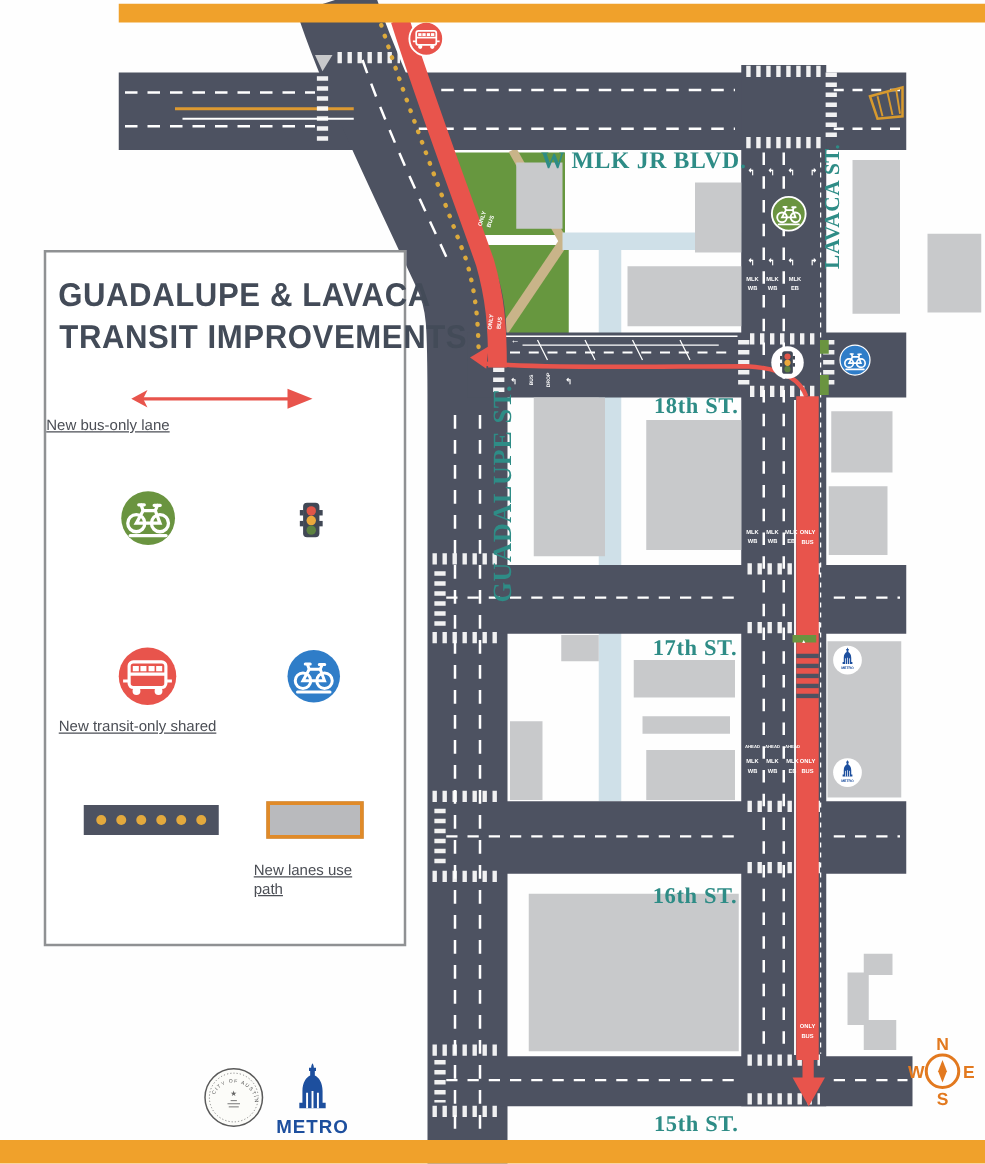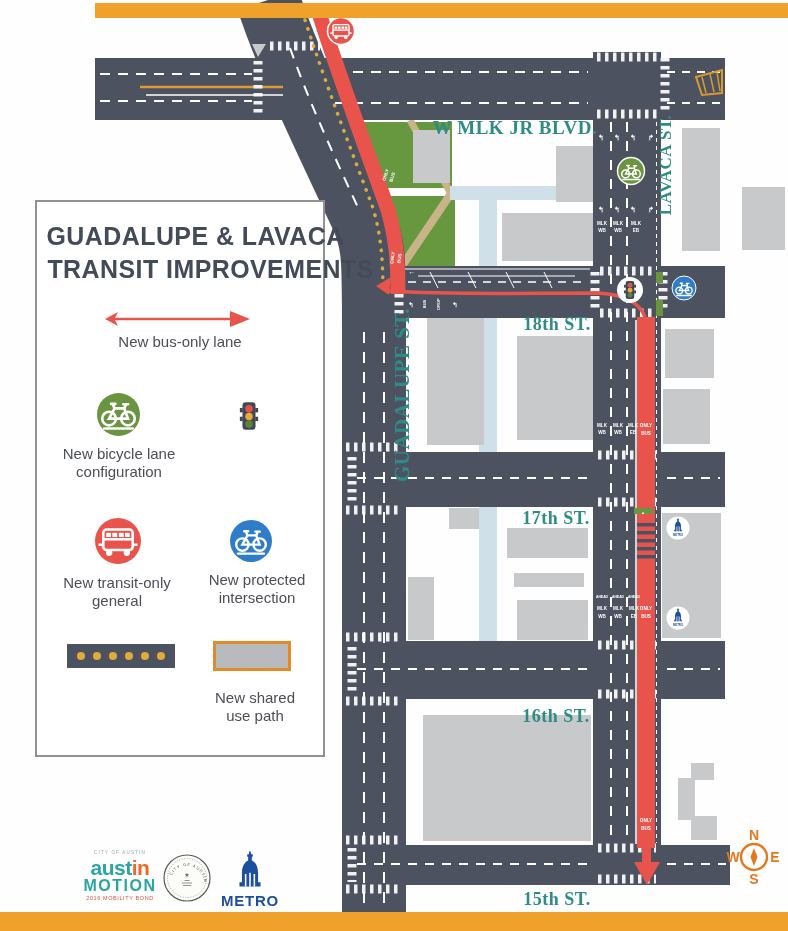--- a/index.html
+++ b/index.html
@@ -10,21 +10,21 @@
   text.mk{fill:#ffffff;font-weight:700;}
   text.street{fill:#2e8c86;font-family:"Liberation Serif",serif;font-weight:700;letter-spacing:.5px;}
   .bar{position:absolute;background:#f0a12b;}
   .bar.top{left:95px;top:3px;width:693px;height:15px;}
   .bar.bottom{left:0;top:912px;width:788px;height:19px;}
   .legend{position:absolute;left:35px;top:200px;width:290px;height:557px;background:#ffffff;
           border:2.5px solid #8f9193;box-sizing:border-box;}
   .legend .title{position:absolute;top:18px;left:0;width:100%;text-align:center;
                  color:#434b58;font-weight:700;font-size:26.5px;line-height:33px;letter-spacing:.5px;}
   .legend .title span{display:inline-block;transform:scaleX(.94);white-space:nowrap;}
-  .lbl{position:absolute;text-align:center;color:#4b4e55;font-size:15px;line-height:1.22;}
+  .lbl{position:absolute;color:#4b4e55;font-size:12px;line-height:1.22;text-decoration:underline;}
   .abs{position:absolute;}
   .sep-bar{position:absolute;left:30px;top:442px;width:108px;height:24px;background:#4d5261;
            display:flex;align-items:center;justify-content:space-around;padding:0 6px;box-sizing:border-box;}
   .sep-bar i{width:8px;height:8px;border-radius:50%;background:#e3a93d;}
   .swatch{position:absolute;left:176px;top:439px;width:72px;height:24px;background:#b9babd;border:3px solid #e08a28;}
   .logos{position:absolute;left:0;top:845px;width:320px;height:66px;}
   .austin{position:absolute;left:83px;top:6px;width:74px;text-align:center;line-height:1;}
   .austin .tiny{font-size:4.5px;letter-spacing:1.2px;color:#9aa4a6;margin-bottom:1px;}
   .austin .word{font-size:21px;font-weight:700;letter-spacing:-.5px;color:#2aa6a2;}
   .austin .word b{color:#f26522;font-weight:700;}
@@ -337,52 +337,44 @@
   </svg>
   <div class="lbl" style="left:0;top:131px;width:100%">New bus-only lane</div>
 
   <svg class="abs" style="left:58px;top:189px" width="47" height="47">
     <circle cx="23.5" cy="23.5" r="21.5" fill="#6a9440"></circle>
     <use href="#g-bike" transform="translate(23.5,22.5) scale(2.2)"></use>
   </svg>
   <svg class="abs" style="left:195px;top:186px" width="34" height="56">
     <use href="#g-light" transform="translate(17,28) scale(1.45)"></use>
   </svg>
-  <div class="lbl" style="left:8px;top:243px;width:148px">New bicycle lane configuration</div>
 
   <svg class="abs" style="left:57px;top:315px" width="48" height="48">
     <circle cx="24" cy="24" r="23" fill="#e8544c"></circle>
     <use href="#g-bus" transform="translate(24,24) scale(2.1)"></use>
   </svg>
   <svg class="abs" style="left:192px;top:317px" width="44" height="44">
     <circle cx="22" cy="22" r="21" fill="#2f7dc8"></circle>
     <use href="#g-bike" transform="translate(22,21) scale(2)"></use>
   </svg>
-  <div class="lbl" style="left:10px;top:372px;width:140px">New transit-only general</div>
-  <div class="lbl" style="left:160px;top:369px;width:120px">New protected intersection</div>
+  <div class="lbl" style="left:10px;top:372px;width:140px">New transit-only shared</div>
 
   <div class="sep-bar">
     <i></i>
         <i></i>
         <i></i>
         <i></i>
         <i></i>
         <i></i>
   </div>
   <div class="swatch"></div>
-  <div class="lbl" style="left:166px;top:487px;width:104px">New shared use path</div>
+  <div class="lbl" style="left:166px;top:487px;width:104px">New lanes use path</div>
 </div>
 
 <div class="logos">
-  <div class="austin">
-    <div class="tiny">CITY OF AUSTIN</div>
-    <div class="word"><span>aust</span><b>in</b></div>
-    <div class="motion">MOTION</div>
-    <div class="bond">2016 MOBILITY BOND</div>
-  </div>
   <svg class="abs" style="left:162px;top:8px" width="50" height="50">
     <circle cx="25" cy="25" r="23" fill="#fcfcf9" stroke="#5a5a5a" stroke-width="1.2"></circle>
     <circle cx="25" cy="25" r="19.5" fill="none" stroke="#8a8a8a" stroke-width="0.8" stroke-dasharray="1 1.6"></circle>
     <text font-size="4" letter-spacing="1" fill="#555">
       <textPath href="#sealArc" startOffset="14%">CITY OF AUSTIN</textPath>
     </text>
     <text x="25" y="24" font-size="6" text-anchor="middle" fill="#666">★</text>
     <path d="M20,30 h10 M21,32.5 h8 M22.5,27.5 h5" stroke="#777" stroke-width="0.8" fill="none"></path>
   </svg>
   <div class="metro-logo">

